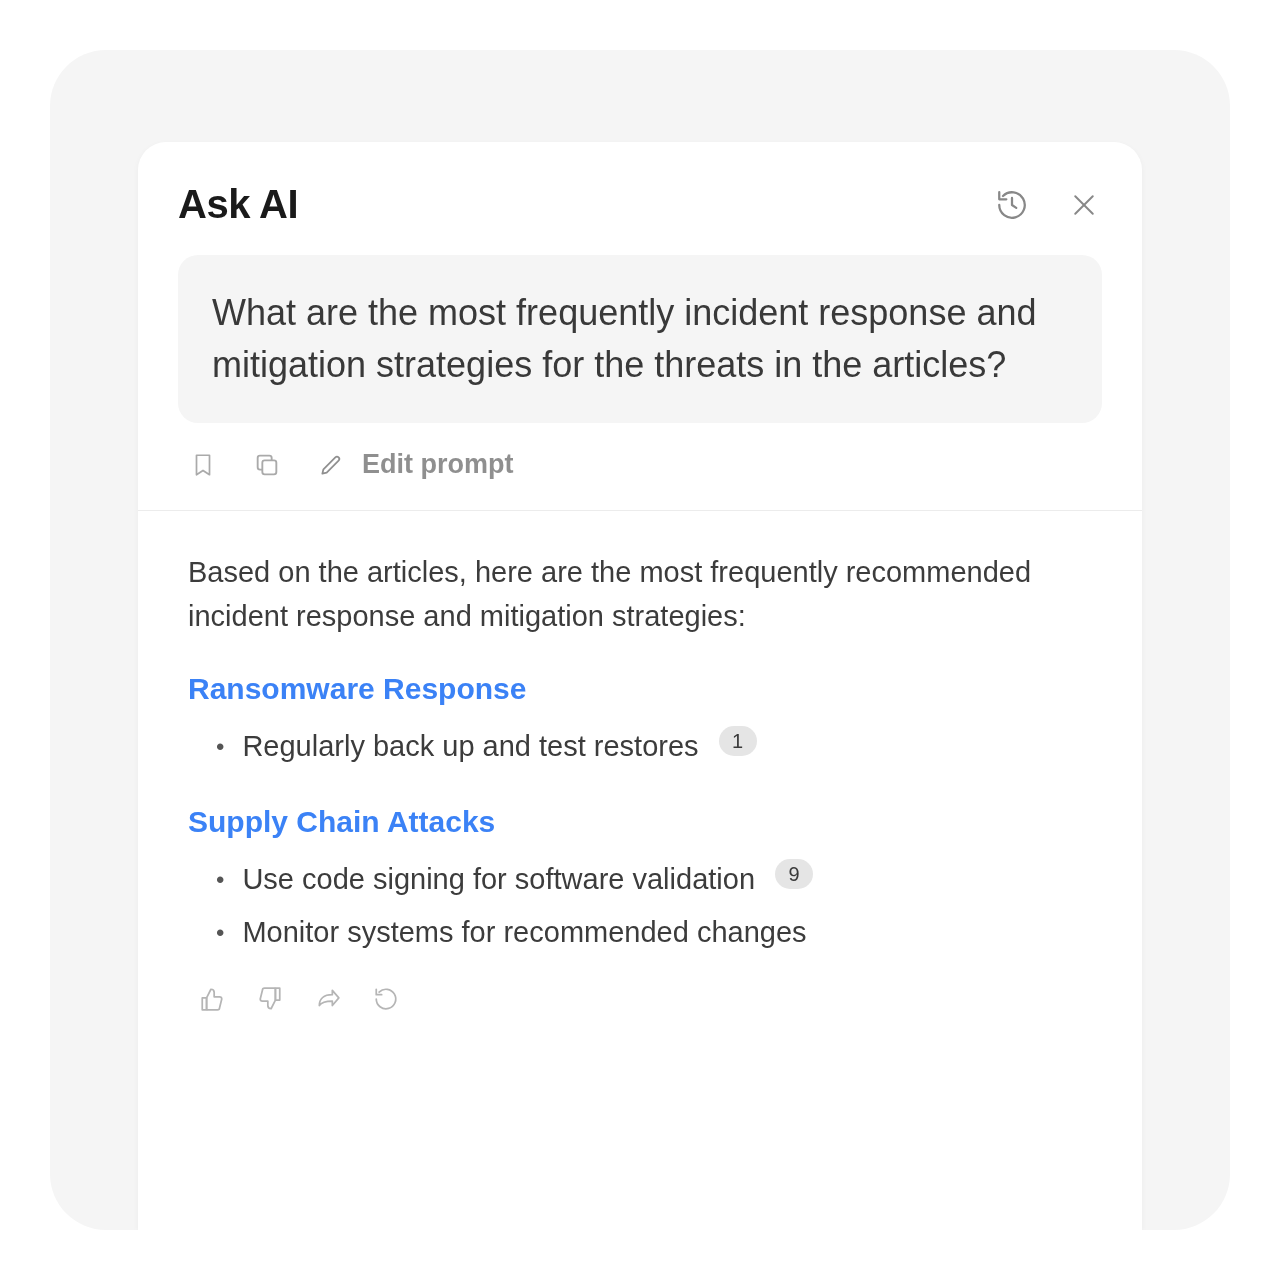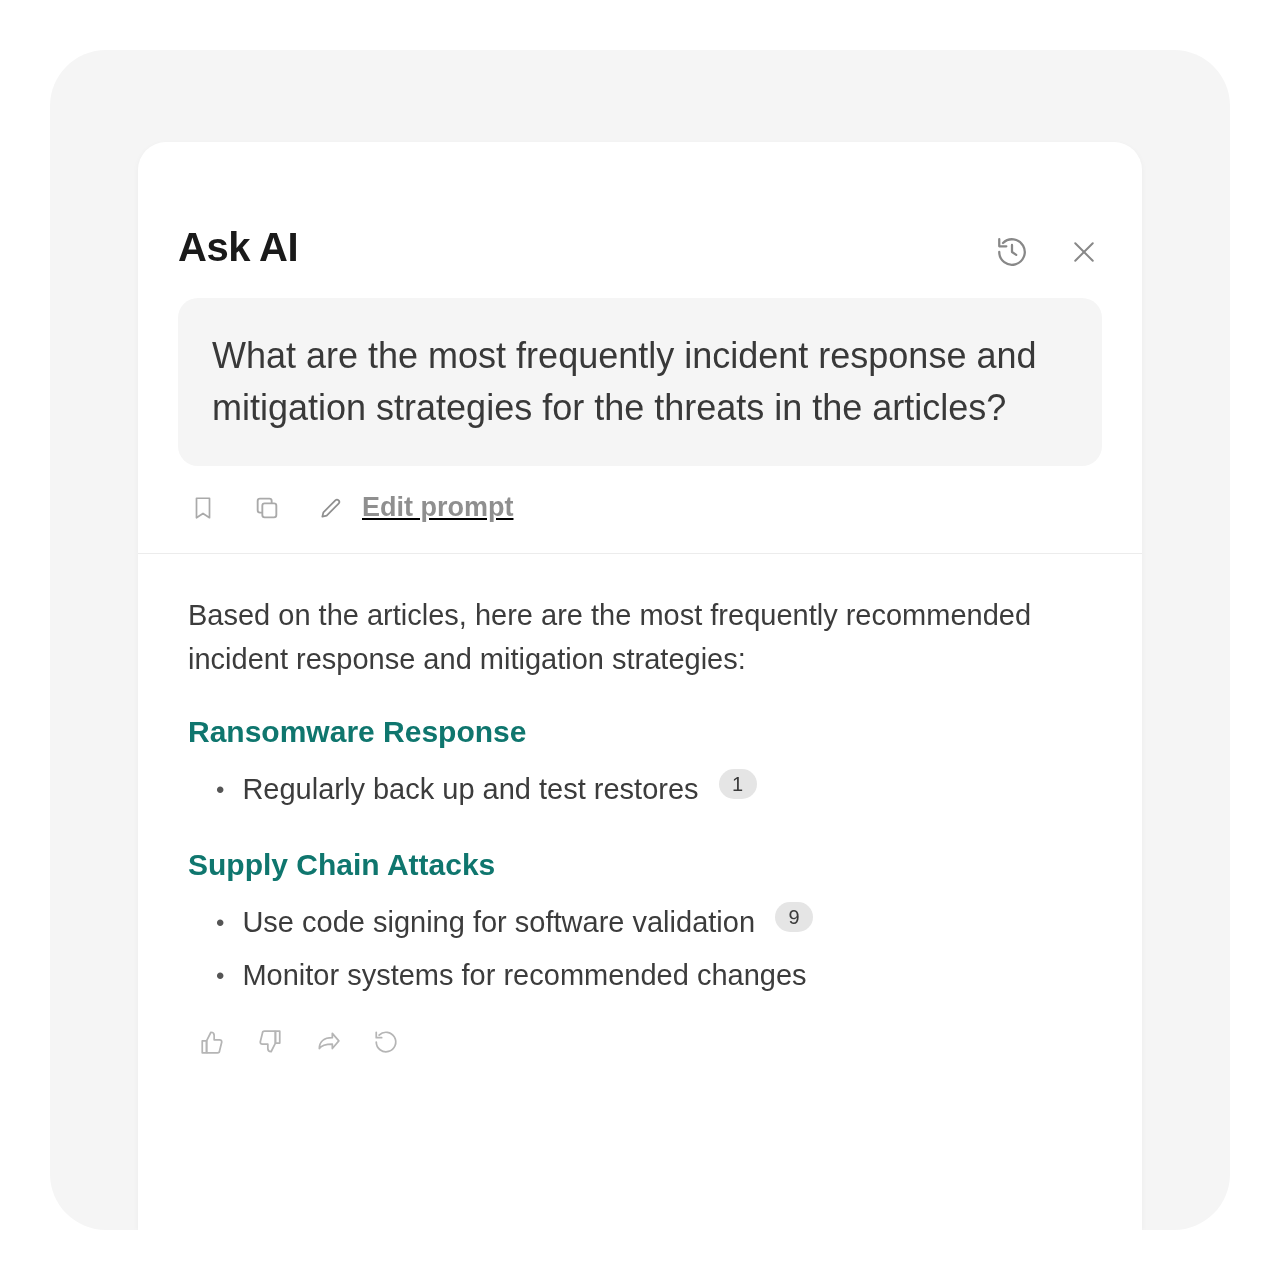--- a/index.html
+++ b/index.html
@@ -27,24 +27,23 @@
     height: 1088px;
     background: #ffffff;
     border-radius: 28px 28px 0 0;
     box-shadow: 0 2px 6px rgba(0,0,0,0.04);
     padding: 40px 40px 0 40px;
     display: flex;
     flex-direction: column;
   }
   .header {
     display: flex;
-    align-items: flex-end;
+    align-items: center;
     justify-content: space-between;
     margin-bottom: 28px;
-    margin-top: 43px;
   }
   .title {
     font-size: 40px;
     font-weight: 800;
     color: #1a1a1a;
     letter-spacing: -0.5px;
   }
   .header-icons {
     display: flex;
     gap: 36px;
@@ -68,21 +67,20 @@
     line-height: 1.45;
     color: #393939;
     margin-bottom: 26px;
   }
   .prompt-actions {
     display: flex;
     align-items: center;
     gap: 34px;
     padding-left: 10px;
     padding-bottom: 30px;
-    text-decoration: underline;
   }
   .prompt-actions .icon-btn { color: #aaa; width: 30px; height: 30px; }
   .edit-prompt {
     display: flex;
     align-items: center;
     gap: 16px;
     color: #8f8f8f;
     font-size: 27px;
     font-weight: 600;
     cursor: pointer;
@@ -96,21 +94,21 @@
   .response {
     font-size: 29px;
     line-height: 1.5;
     color: #3c3c3c;
     padding: 0 10px;
   }
   .response .intro { margin-bottom: 28px; }
   .response h3 {
     font-size: 30px;
     font-weight: 800;
-    color: #0f766e;
+    color: #3b82f6;
     margin-bottom: 14px;
     margin-top: 6px;
   }
   .response ul {
     list-style: none;
     margin-bottom: 30px;
   }
   .response li {
     display: flex;
     align-items: center;

